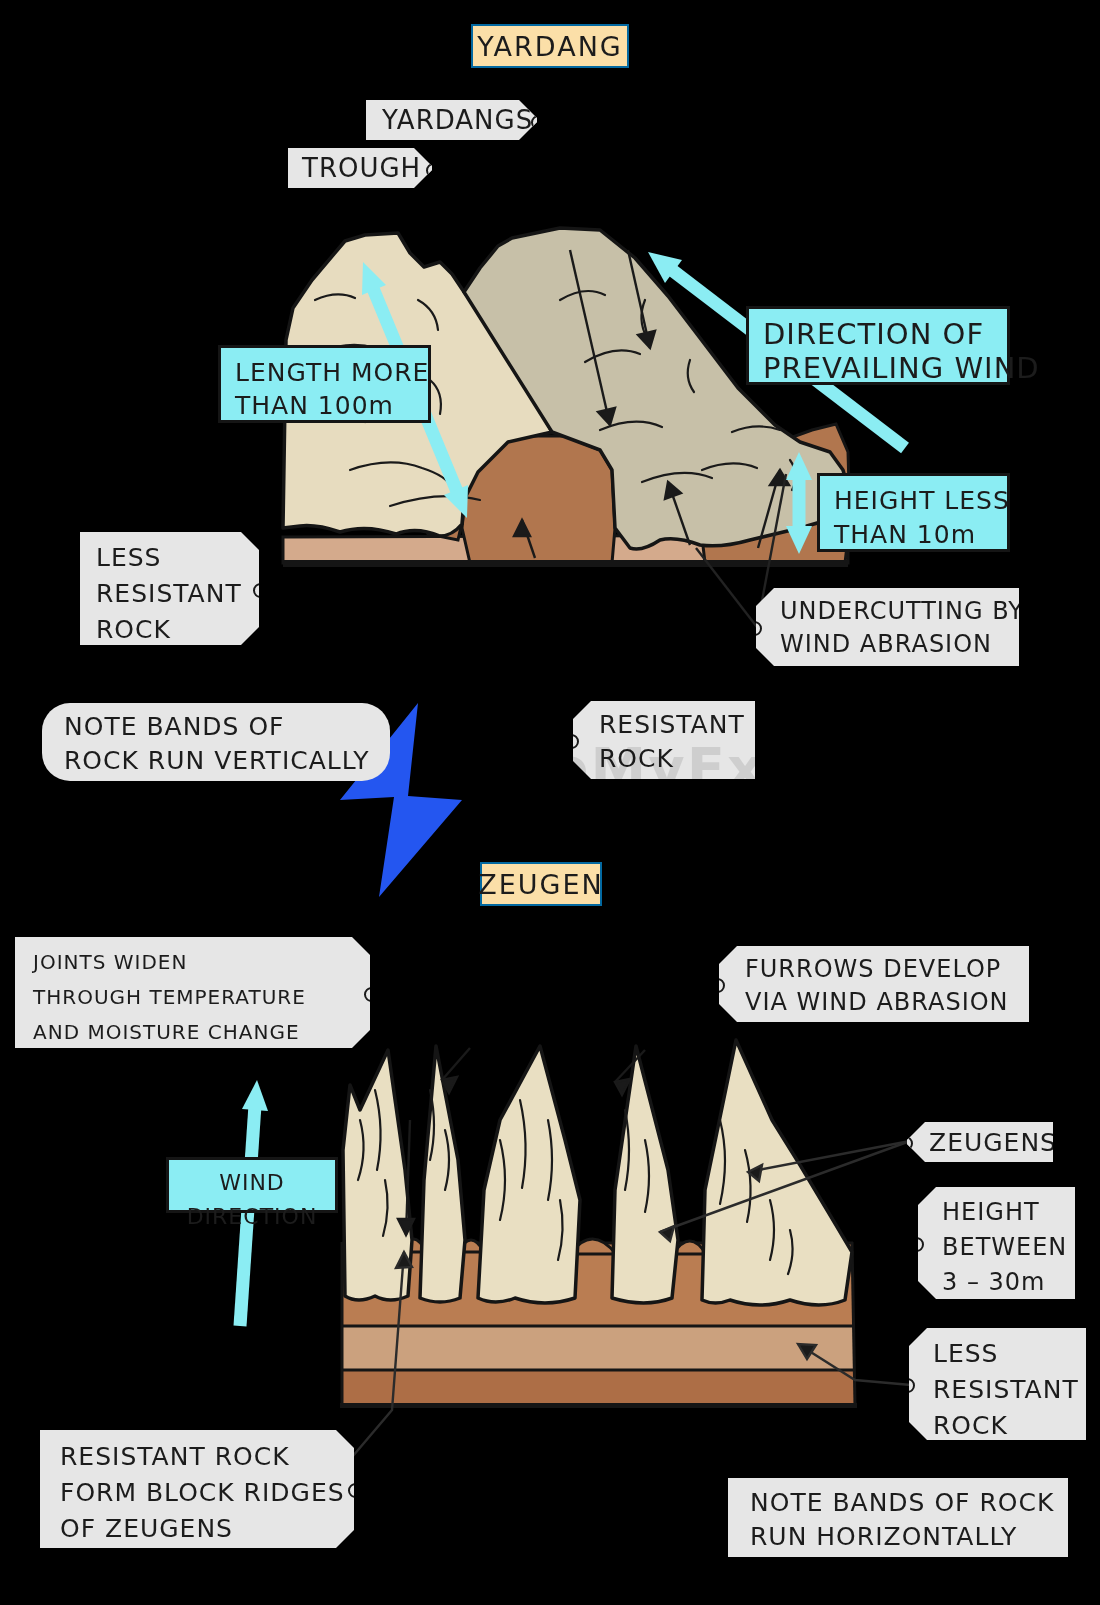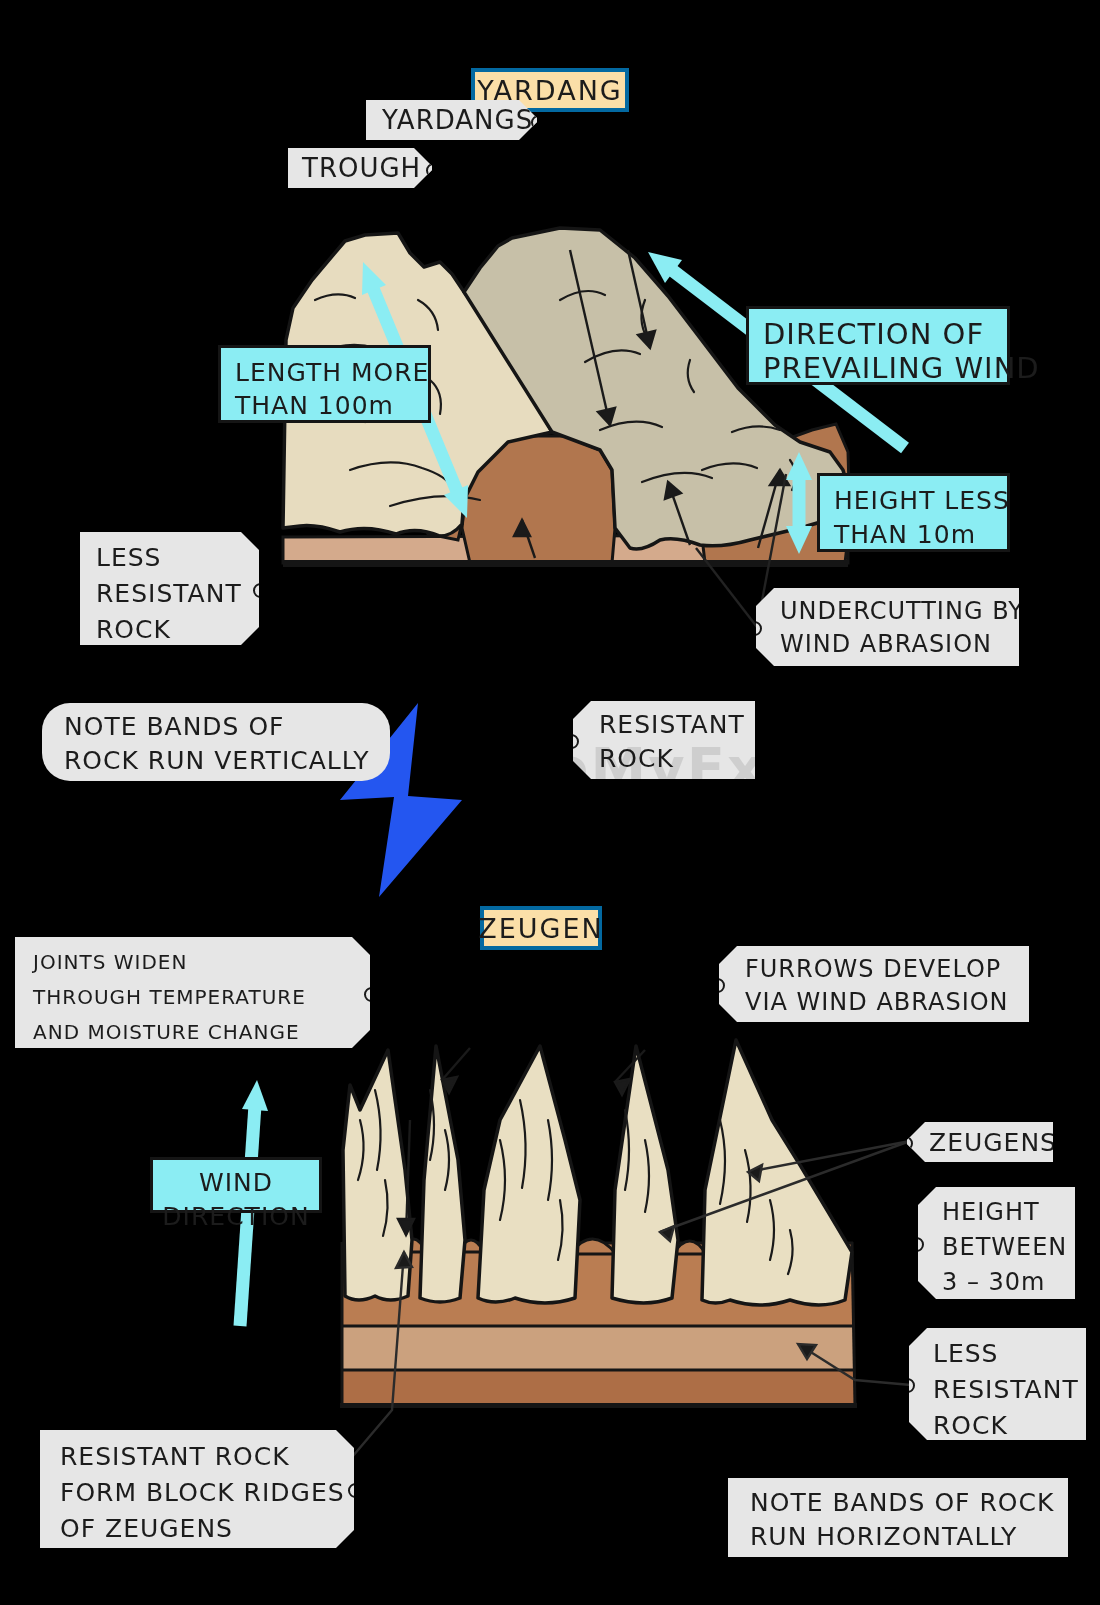--- a/index.html
+++ b/index.html
@@ -3,22 +3,22 @@
 <meta charset="utf-8">
 <style>
   html,body{margin:0;padding:0;background:#000;}
   #stage{position:relative;width:1100px;height:1605px;background:#000;overflow:hidden;
          font-family:"DejaVu Sans","Liberation Sans",sans-serif;color:#1c1c1c;}
   #art{position:absolute;left:0;top:0;z-index:1;}
   .lbl{position:absolute;z-index:3;box-sizing:border-box;}
   .tag{background:#E6E6E6;}
   .cut-r{clip-path:polygon(0 0,calc(100% - 18px) 0,100% 18px,100% calc(100% - 18px),calc(100% - 18px) 100%,0 100%);}
   .cut-l{clip-path:polygon(18px 0,100% 0,100% 100%,18px 100%,0 calc(100% - 18px),0 18px);}
-  .titlebox{background:#FBDFA8;border:4px solid #0369a1;display:flex;align-items:center;justify-content:center;
-            font-size:27px;letter-spacing:2px;margin-top:44px;}
+  .titlebox{background:#FBDFA8;border:2px solid #0369a1;display:flex;align-items:center;justify-content:center;
+            font-size:27px;letter-spacing:2px;}
   .cyanbox{background:#8BEDF3;border:3px solid #151515;}
   .ln{white-space:nowrap;letter-spacing:1px;}
   .pin{position:absolute;width:11px;height:11px;border:2.5px solid #1a1a1a;border-radius:50%;
        background:#E6E6E6;z-index:4;}
   .pin-r{right:-9px;}
   .pin-l{left:-9px;}
   #watermark{position:absolute;z-index:5;color:rgba(0,0,0,0.10);font-size:56px;font-weight:bold;
              letter-spacing:2px;pointer-events:none;}
 </style>
 </head>
@@ -249,21 +249,21 @@
   <div class="ln">AND MOISTURE CHANGE</div>
   <span class="pin pin-r" style="top:50px;"></span>
 </div>
 
 <div class="lbl tag cut-l" style="left:719px;top:946px;width:310px;height:76px;font-size:24px;padding:7px 0 0 26px;line-height:33px;">
   <div class="ln">FURROWS DEVELOP</div>
   <div class="ln">VIA WIND ABRASION</div>
   <span class="pin pin-l" style="top:32px;"></span>
 </div>
 
-<div class="lbl cyanbox" style="left:150px;top:1157px;width:172px;height:56px;font-size:25px;padding-top:6px;line-height:34px;text-align:center;">
+<div class="lbl cyanbox" style="left:166px;top:1157px;width:172px;height:56px;font-size:22px;padding-top:6px;line-height:34px;text-align:center;">
   <div class="ln">WIND</div>
   <div class="ln">DIRECTION</div>
 </div>
 
 <div class="lbl tag cut-l" style="left:907px;top:1122px;width:146px;height:40px;font-size:25px;display:flex;align-items:center;padding-left:22px;">
   <span class="ln">ZEUGENS</span>
   <span class="pin pin-l" style="top:14px;"></span>
 </div>
 
 <div class="lbl tag cut-l" style="left:918px;top:1187px;width:157px;height:112px;font-size:24px;padding:8px 0 0 24px;line-height:35px;">

